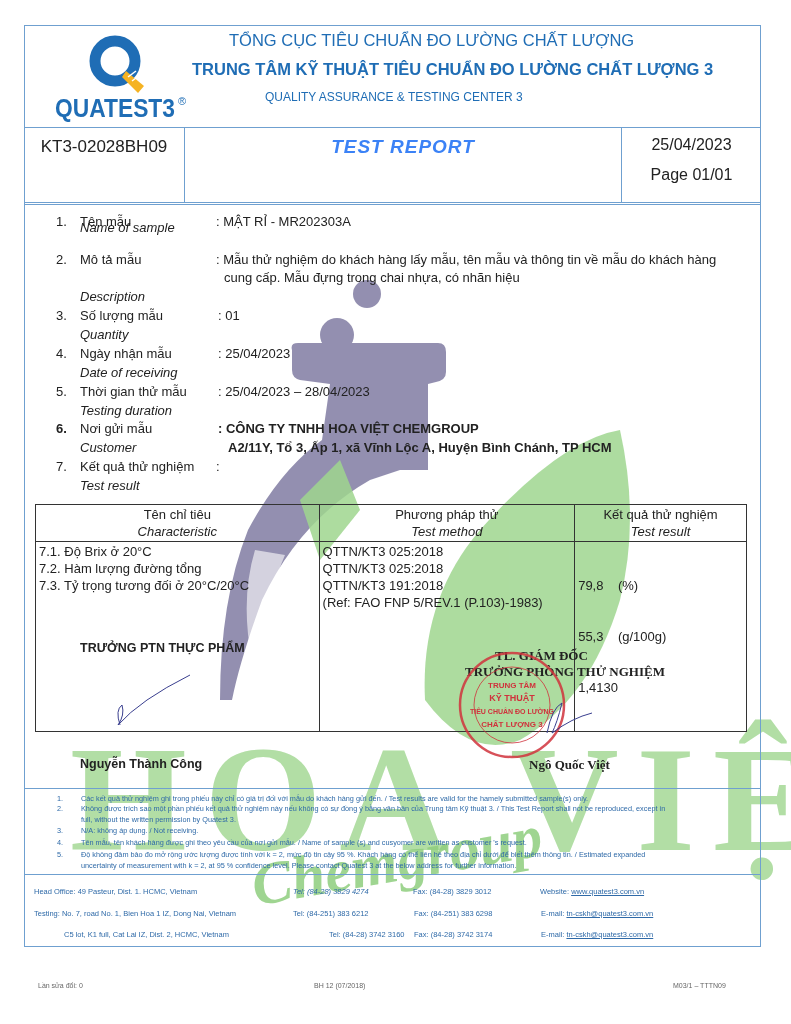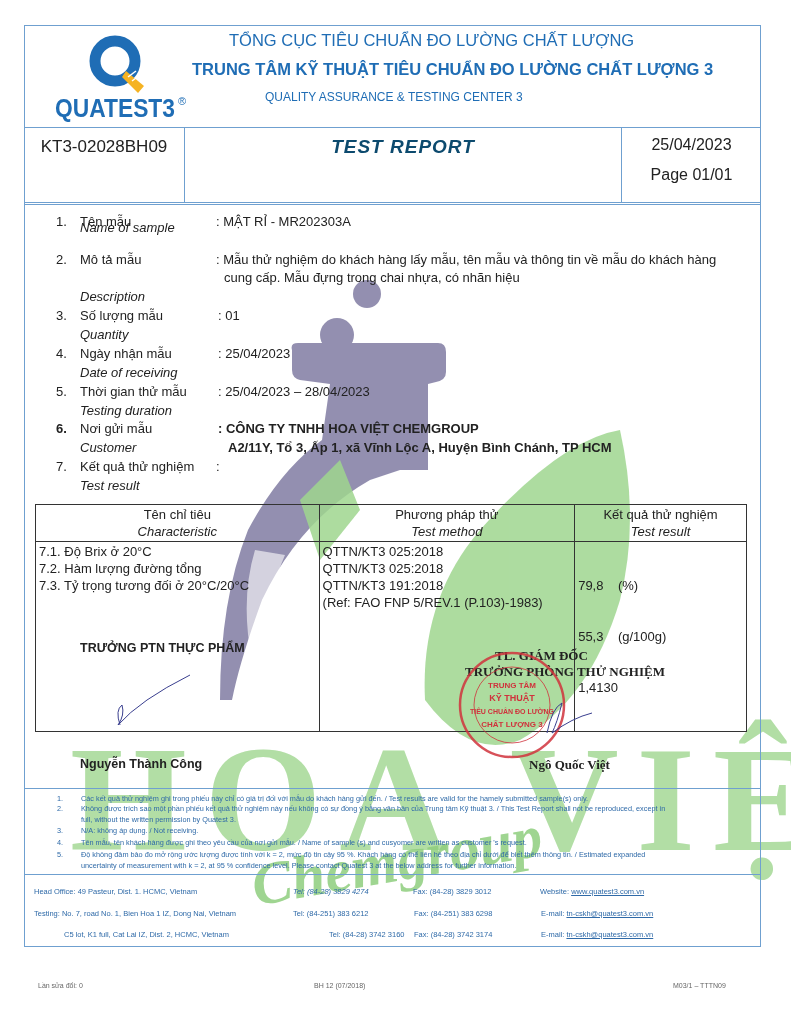--- a/index.html
+++ b/index.html
@@ -8,21 +8,21 @@
   .hdr{position:absolute;left:24px;top:25px;width:737px;height:103px;border-bottom:1px solid #6fa0d0;box-sizing:border-box;}
   .logo{position:absolute;left:30px;top:6px;width:140px;height:95px;}
   .hl{position:absolute;color:#1f6db5;white-space:nowrap;}
   .h1{left:205px;top:6px;font-size:16.5px;}
   .h2{left:168px;top:35px;font-size:16.5px;font-weight:bold;}
   .h3{left:225px;top:65px;font-size:12px;font-weight:normal;margin-left:16px;}
   .titlebar{position:absolute;left:24px;top:128px;width:737px;height:77px;border-bottom:3px double #6fa0d0;box-sizing:border-box;}
   .tb-code{position:absolute;left:0;top:0;width:161px;height:74px;border-right:1px solid #6fa0d0;box-sizing:border-box;font-size:17px;text-align:center;padding-top:9px;}
   .tb-mid{position:absolute;left:161px;top:0;width:437px;height:74px;border-right:1px solid #6fa0d0;box-sizing:border-box;text-align:center;}
   .tb-vn{font-size:23px;font-weight:bold;color:#2e74b5;letter-spacing:1px;margin-top:5px;}
-  .tb-en{font-size:19px;font-weight:bold;font-style:italic;color:#0c4a6e;margin-top:8px;letter-spacing:1px;}
+  .tb-en{font-size:19px;font-weight:bold;font-style:italic;color:#3b82f6;margin-top:8px;letter-spacing:1px;}
   .tb-right{position:absolute;left:598px;top:0;width:139px;height:74px;text-align:center;font-size:16px;}
   .tb-right div:first-child{margin-top:8px;}
   .tb-right div:last-child{margin-top:12px;}
   .wm{position:absolute;left:0;top:0;pointer-events:none;}
   .info{position:absolute;left:56px;font-size:13px;}
   .info .num{position:absolute;left:0;width:20px;}
   .info .lbl{position:absolute;left:24px;white-space:nowrap;}
   .info .en{position:absolute;left:24px;font-style:italic;white-space:nowrap;}
   .info .val{position:absolute;white-space:nowrap;}
   table.res{position:absolute;left:35px;top:504px;width:712px;border-collapse:collapse;font-size:13px;}

